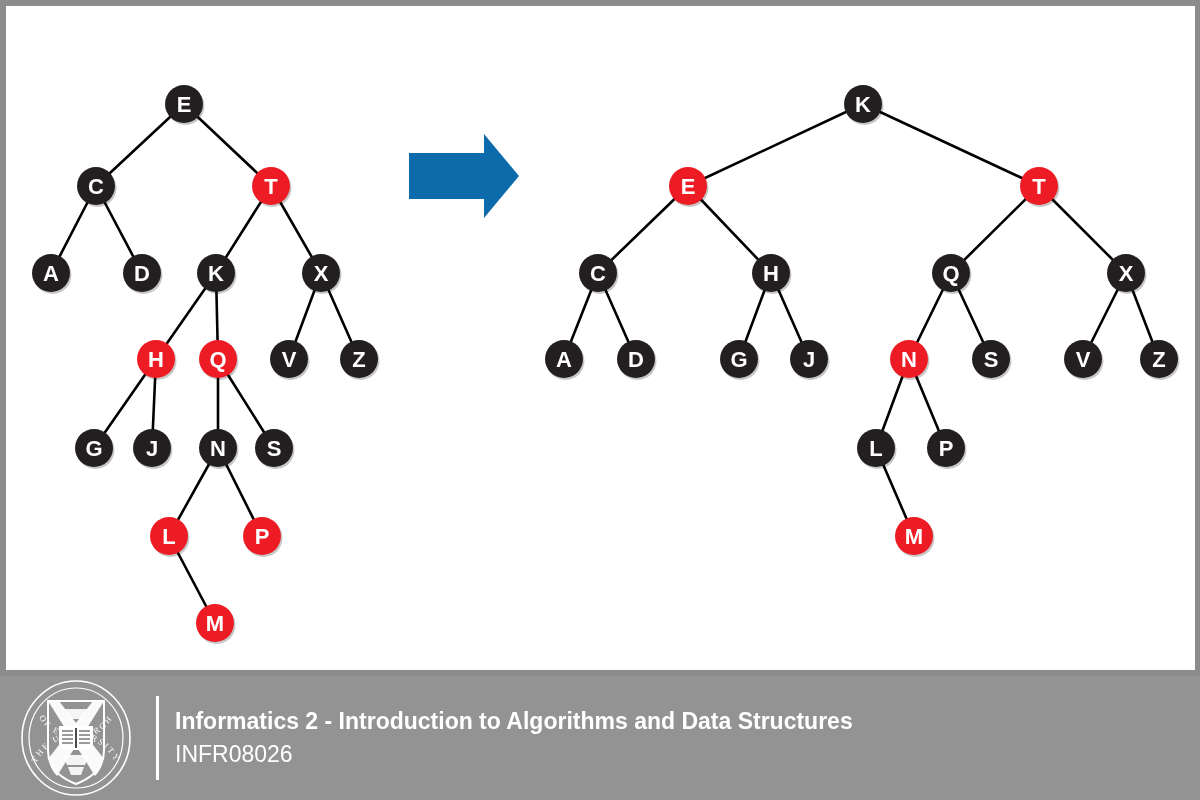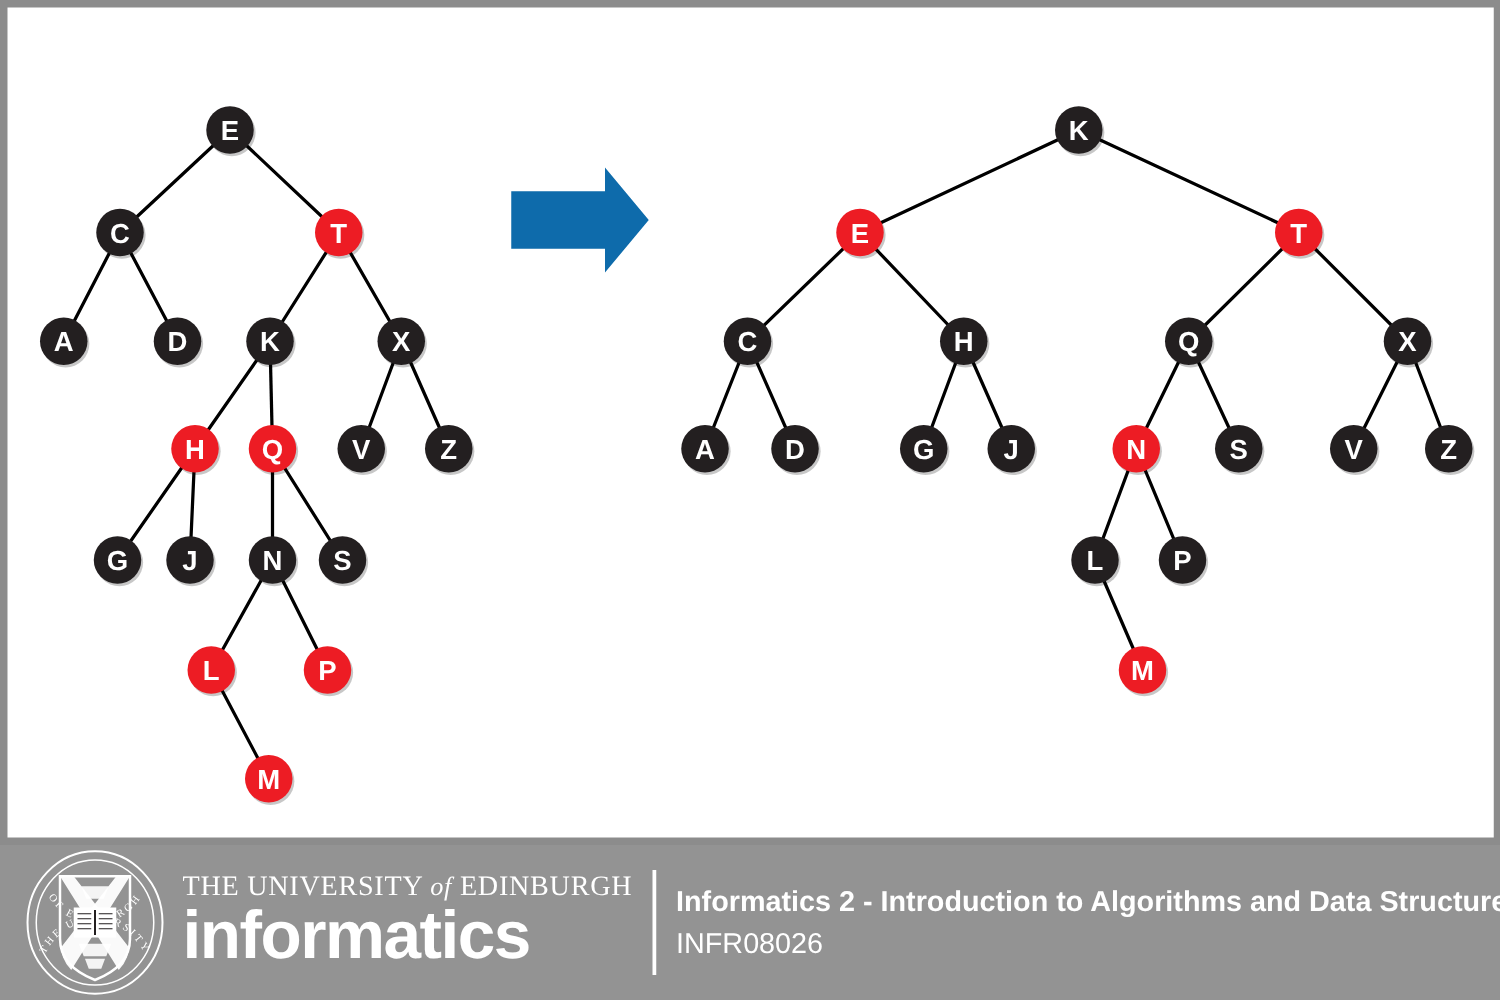--- a/index.html
+++ b/index.html
@@ -392,28 +392,20 @@
           <path d="M 64 52 H 75 M 64 56 H 75 M 64 60 H 75 M 64 64 H 75" stroke="#231f20" stroke-width="0.9"></path>
         </g>
 
         <path d="M 50 30 H 72 L 68 40 H 54 Z" fill="#ffffff" opacity="0.9"></path>
 
         <path d="M 48 76 H 74 L 70 86 H 52 Z" fill="#ffffff" opacity="0.9"></path>
         <path d="M 53 88 H 69 L 66 96 H 56 Z" fill="#ffffff" opacity="0.9"></path>
       </svg>
     </div>
 
-    <div id="brand-wrap">
-      <div class="brand-line1">
-        <span>THE UNIVERSITY</span>
-        <span class="of">of</span>
-        <span>EDINBURGH</span>
-      </div>
-      <div class="brand-line2">informatics</div>
-    </div>
 
     <div id="footer-divider"></div>
 
     <div id="course-wrap">
       <div class="course-title">Informatics 2 - Introduction to Algorithms and Data Structures</div>
       <div class="course-code">INFR08026</div>
     </div>
 
   </div>
 </div>

